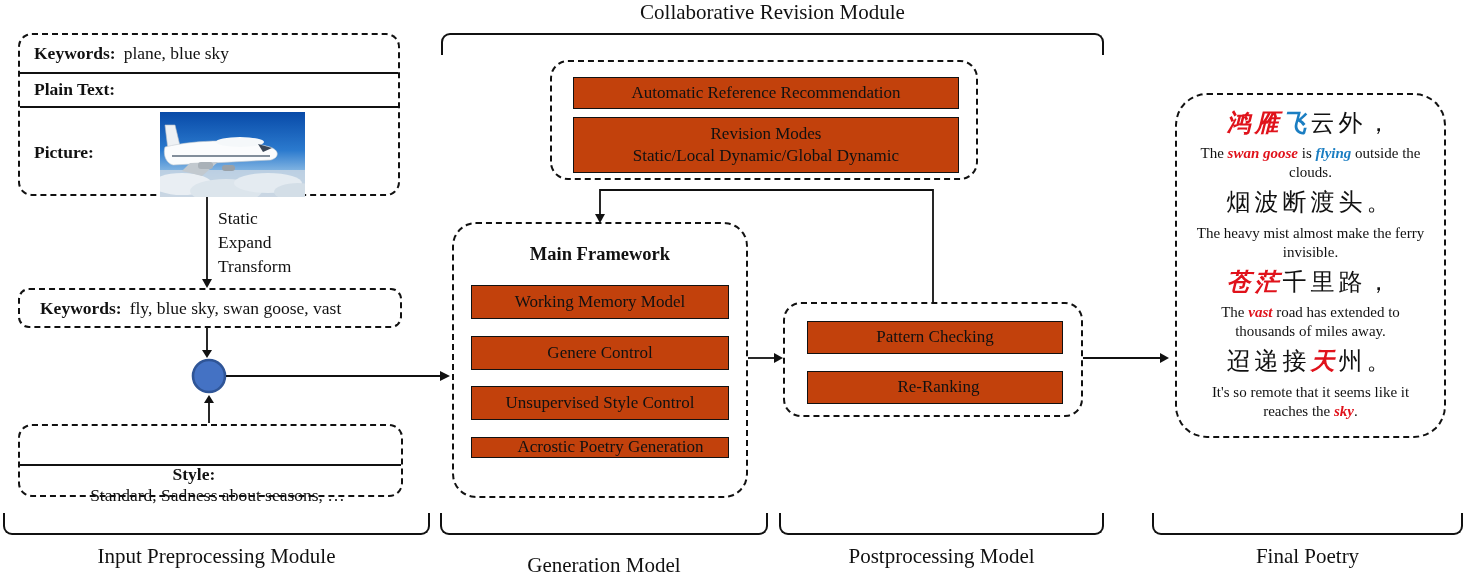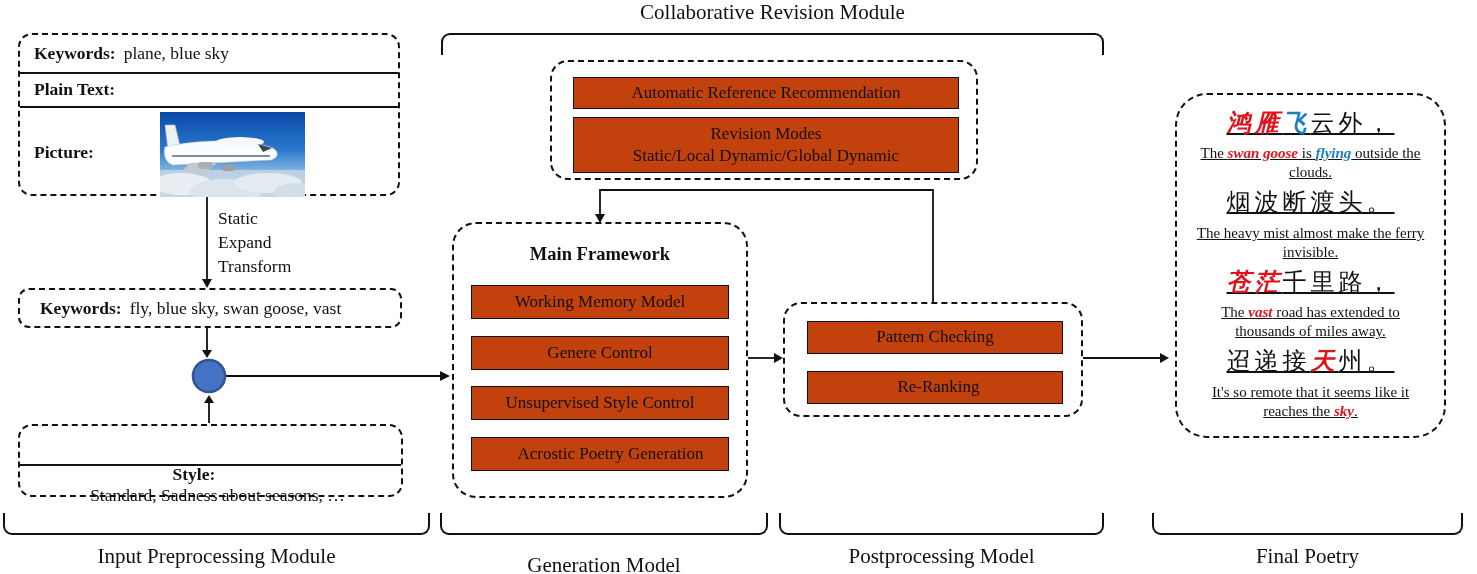--- a/index.html
+++ b/index.html
@@ -144,35 +144,35 @@
     <div class="abs fw-title" style="left:0; right:0; top:20px;">Main Framework</div>
     <div class="solidbox" style="left:17px; top:61px; width:258px; height:34px;">
       <span>Working Memory Model</span>
     </div>
     <div class="solidbox" style="left:17px; top:112px; width:258px; height:34px;">
       <span>Genere Control</span>
     </div>
     <div class="solidbox" style="left:17px; top:162px; width:258px; height:34px;">
       <span>Unsupervised Style Control</span>
     </div>
-    <div class="solidbox" style="left:17px; top:213px; width:258px; height:34px;padding-left:21px;">
+    <div class="solidbox" style="left:17px; top:213px; width:258px; height:21px;padding-left:21px;">
       <span>Acrostic Poetry Generation</span>
     </div>
   </div>
 
   <div class="dashedbox" style="left:783px; top:302px; width:300px; height:115px; border-radius:18px;">
     <div class="solidbox" style="left:22px; top:17px; width:256px; height:33px;">
       <span>Pattern Checking</span>
     </div>
     <div class="solidbox" style="left:22px; top:67px; width:256px; height:33px;padding-left:7px;">
       <span>Re-Ranking</span>
     </div>
   </div>
 
-  <div class="dashedbox poem" style="left:1175px; top:93px; width:271px; height:345px; border-radius:32px;text-decoration:underline;">
+  <div class="dashedbox poem" style="left:1175px; top:93px; width:271px; height:345px; border-radius:32px;">
     <div class="zh">
       <span class="zred">鸿雁</span><span class="zblue">飞</span><span>云外，</span>
     </div>
     <div class="en">
       <span>The </span><span class="ered">swan goose</span><span> is </span><span class="eblue">flying</span><span> outside the clouds.</span>
     </div>
     <div class="zh">
       <span>烟波断渡头。</span>
     </div>
     <div class="en">

